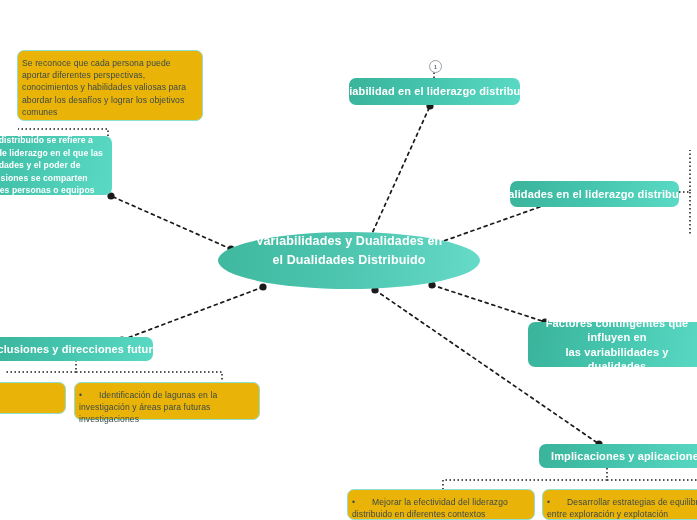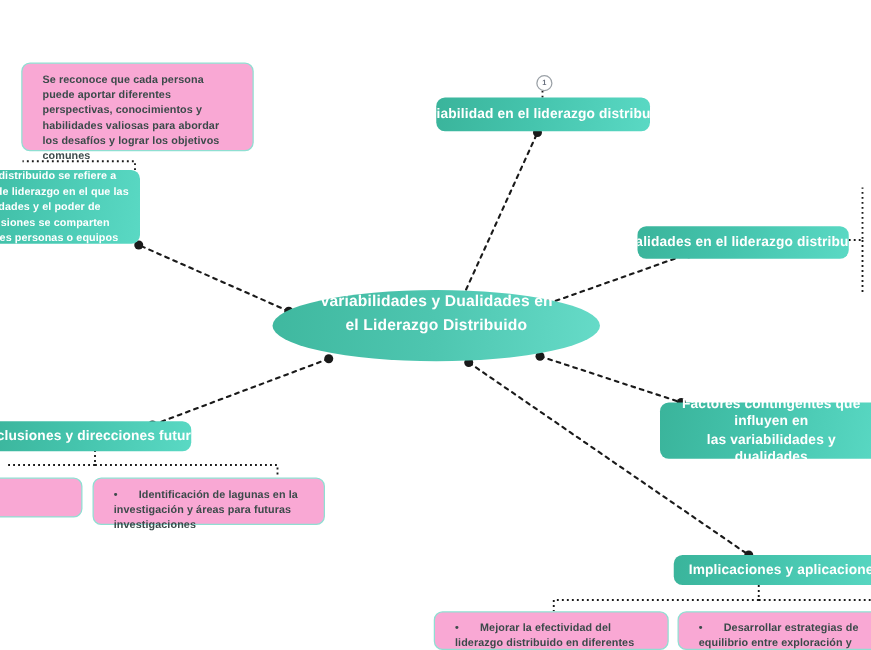--- a/index.html
+++ b/index.html
@@ -58,28 +58,28 @@
     display: flex;
     justify-content: center;
     line-height: 1.5;
     padding: 0 26px;
     box-sizing: border-box;
   }
 
   
   .leaf {
     color: #3b4a4a;
-    background: #f9a8d4;
+    background: #eab308;
     border: 1.3px solid #8fdfd2;
     border-radius: 7px;
-    padding: 6px 16px;
+    padding: 6px 4px;
     font-size: 8.6px;
     line-height: 1.42;
     text-align: left;
-    font-weight: bold;
+    font-weight: normal;
   }
   .leaf .bullet {
     display: inline-block;
     width: 20px;
   }
 
   .nowrap-clip {
     white-space: nowrap;
     overflow: hidden;
   }
@@ -147,21 +147,21 @@
 
       <path d="M607 468 L607 480 L443 480 L443 489 M607 480 L697 480"></path>
 
       <path d="M679 192 L690 192 L690 150 M690 192 L690 234"></path>
     </g>
   </svg>
 
   <div class="node central" style="left:218px; top:232px; width:262px; height:57px;">
     <div>
       <span>Variabilidades y Dualidades en</span><br>
-      <span>el Liderazgo Distribuido</span>
+      <span>el Dualidades Distribuido</span>
     </div>
   </div>
 
   <div class="node topic nowrap-clip" style="left:349px; top:78px; width:171px; height:27px;">
     <span>Variabilidad en el liderazgo distribuido</span>
   </div>
   <div class="badge" style="left:429px; top:60px;">
     <span>1</span>
   </div>
 

